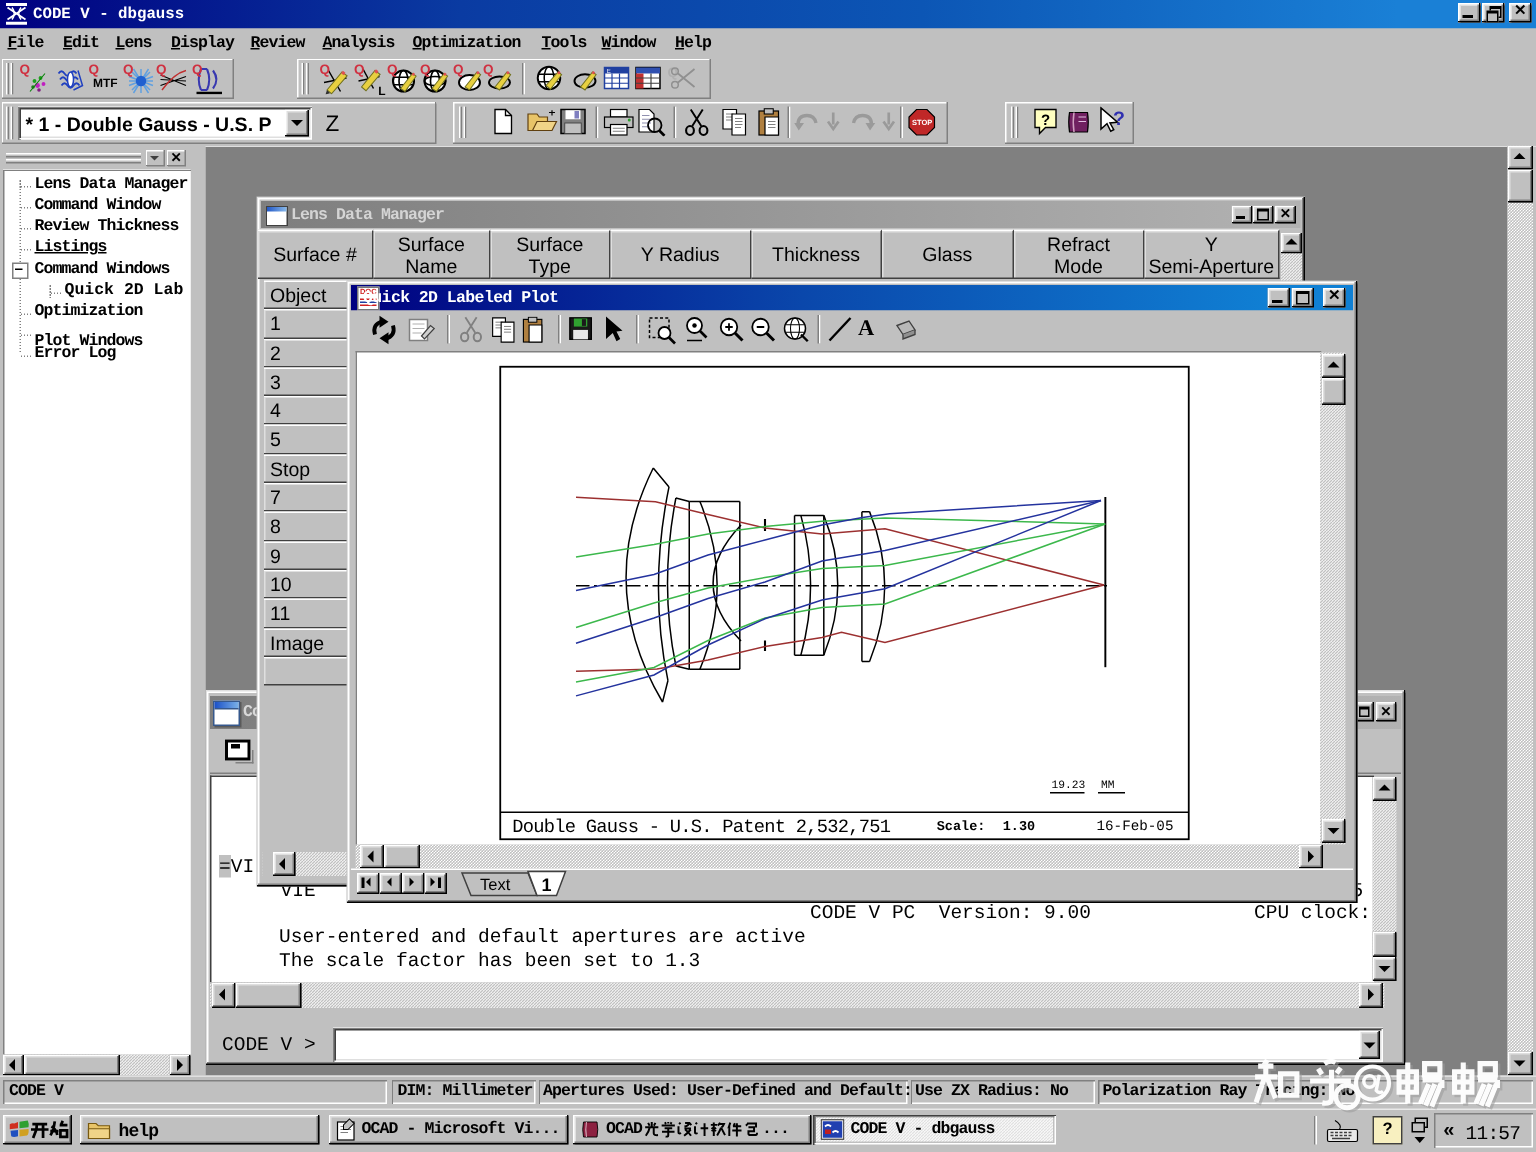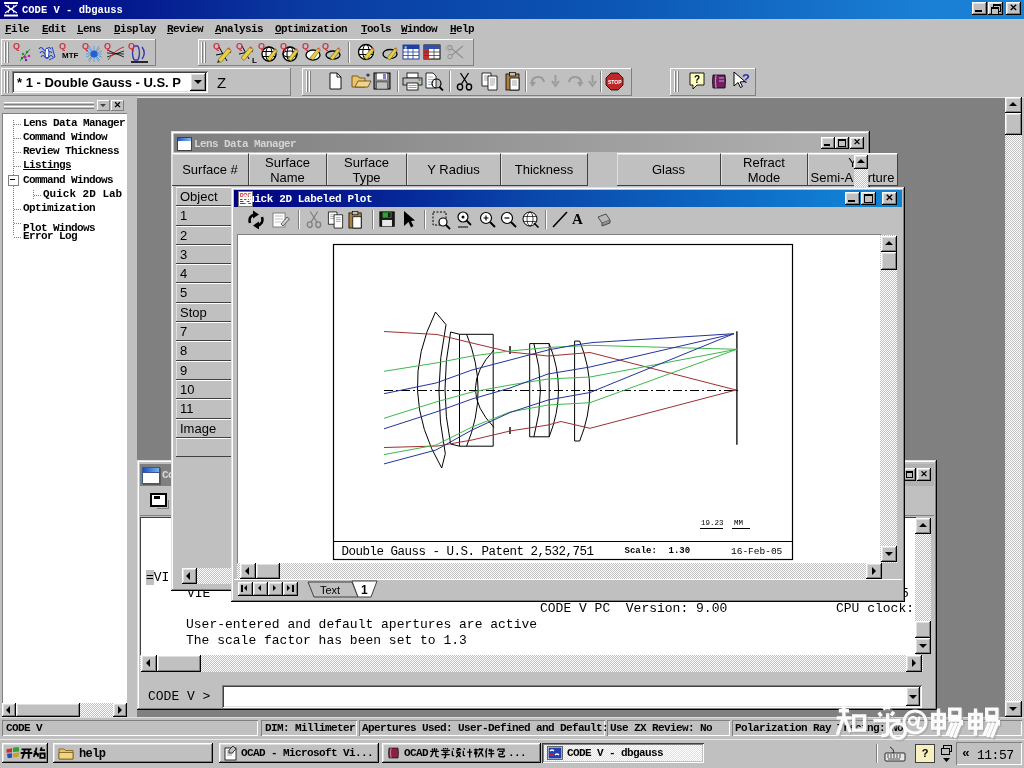--- a/index.html
+++ b/index.html
@@ -418,21 +418,21 @@
         <div class="abs" style="left:3px;top:2px;width:6px;height:5px;border:1px solid #000;border-top:2px solid #000;"></div>
       </div>
 <div class="abs bout" style="left:850px;top:137px;width:14px;height:12px;font:bold 9px 'Liberation Sans';text-align:center;line-height:11px;">✕</div>
 
 <div id="ldmhead" style="position:absolute;left:172px;top:153px;height:33px;display:flex;">
 <div class="hc" style="width:77px;">Surface #</div>
 <div class="hc" style="width:78px;">Surface<br>Name</div>
 <div class="hc" style="width:80px;">Surface<br>Type</div>
 <div class="hc" style="width:94px;">Y Radius</div>
 <div class="hc" style="width:87px;">Thickness</div>
-<div class="hc" style="width:104px;margin-left:29px;">Glass</div>
+<div class="hc" style="width:88px;">Glass</div>
 <div class="hc" style="width:87px;">Refract<br>Mode</div>
 <div class="hc" style="width:90px;">Y<br>Semi-Aperture</div>
 </div>
 
 <div id="ldmrows" style="position:absolute;left:176px;top:187px;width:72px;">
 <div class="rc">Object</div>
         <div class="rc">1</div>
         <div class="rc">2</div>
         <div class="rc">3</div>
 <div class="rc">4</div>
@@ -641,21 +641,21 @@
 </div>
 
 <div class="abs" style="left:0;top:717px;width:1024px;height:22px;background:#c0c0c0;border-top:1px solid #dfdfdf;"></div>
 <div class="abs sunk1" style="left:2px;top:720px;width:256px;height:16px;"></div>
 <div class="abs m10" style="left:6px;top:723px;">CODE V</div>
 <div class="abs sunk1" style="left:261px;top:720px;width:96px;height:16px;"></div>
 <div class="abs m10" style="left:265px;top:723px;">DIM: Millimeter</div>
 <div class="abs sunk1" style="left:359px;top:720px;width:246px;height:16px;"></div>
 <div class="abs m10" style="left:362px;top:723px;">Apertures Used: User-Defined and Default:</div>
 <div class="abs sunk1" style="left:607px;top:720px;width:123px;height:16px;"></div>
-<div class="abs m10" style="left:610px;top:723px;">Use ZX Review: No</div>
+<div class="abs m10" style="left:610px;top:723px;">Use ZX Radius: No</div>
 <div class="abs sunk1" style="left:732px;top:720px;width:290px;height:16px;"></div>
 <div class="abs m10" style="left:735px;top:723px;">Polarization Ray Tracing: No</div>
 
 <svg width="0" height="0" style="position:absolute">
       <defs>
 <g id="g-kai">
           <path d="M12,22 H88 M5,50 H95 M35,22 L33,50 L16,94 M67,22 V94" fill="none"></path>
         </g>
 <g id="g-shi">
           <path d="M27,8 C23,40 16,62 5,80 M10,34 C26,44 36,58 40,78 M4,58 H46 M68,6 L58,28 M52,28 H92 M56,54 H90 V88 H56 Z" fill="none"></path>

